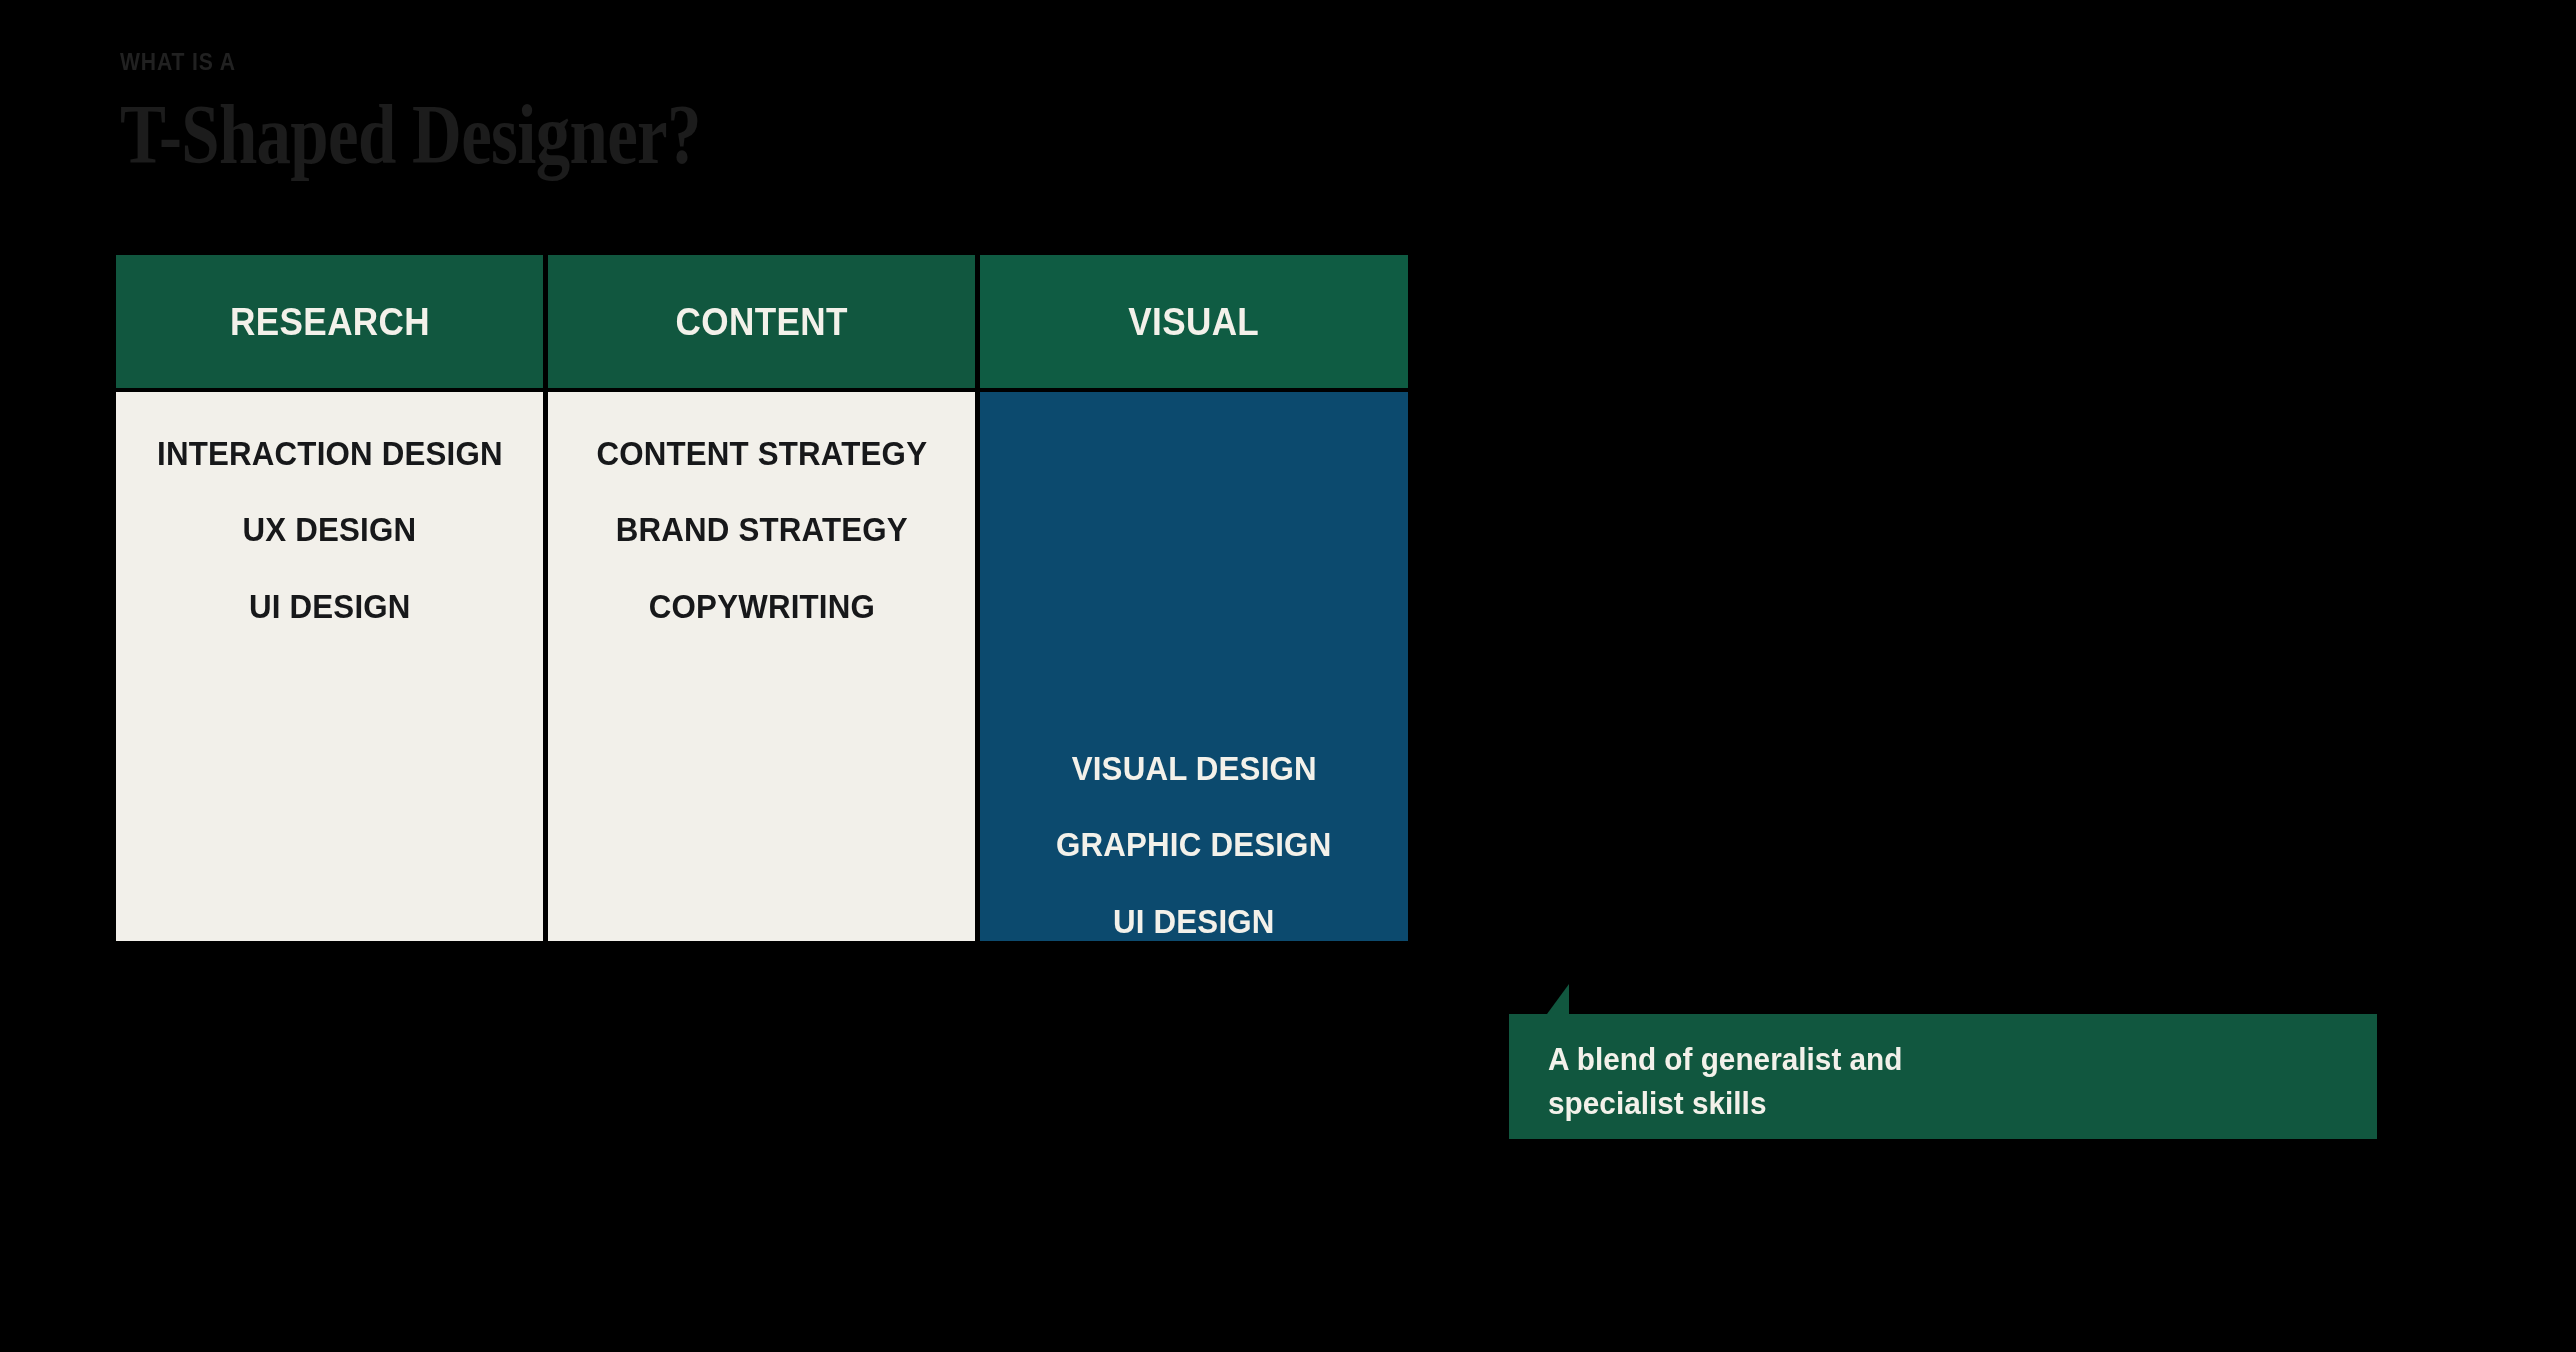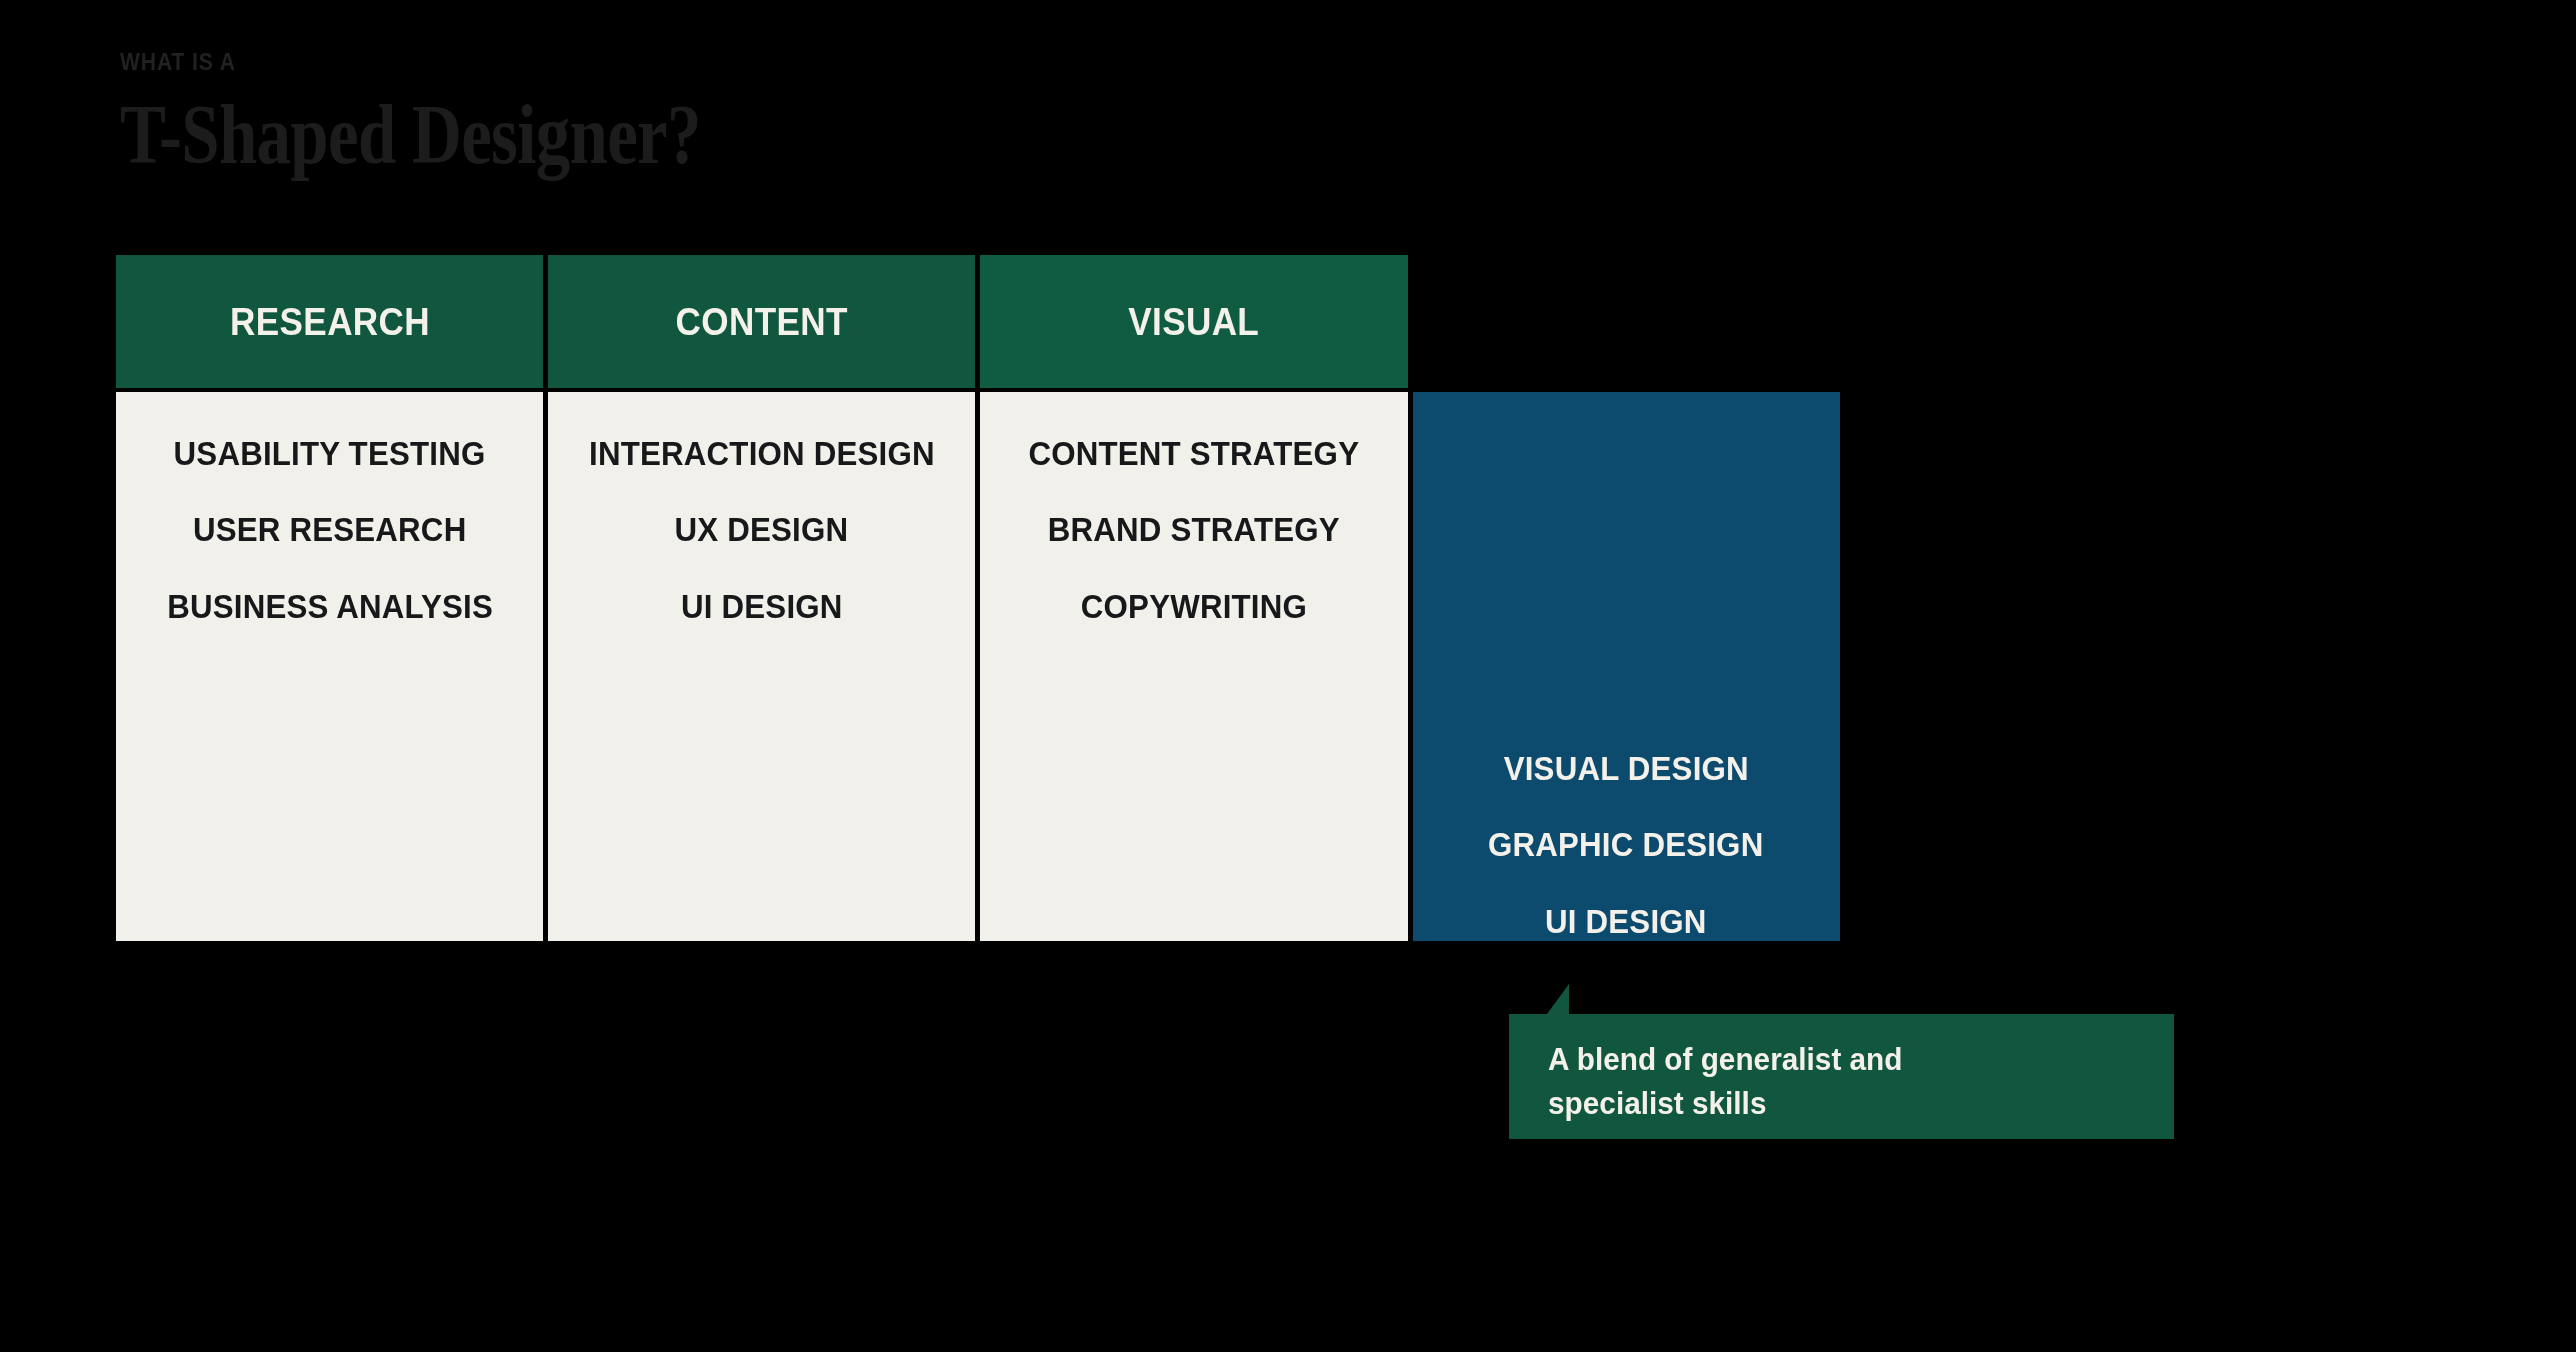--- a/index.html
+++ b/index.html
@@ -119,21 +119,21 @@
   .body-cell.is-highlight .skill {
     color:#F3F1EA;
   }
   .skill:last-child { margin-bottom:0; }
 
   
   #callout {
     position:absolute;
     left:1509px;
     top:1014px;
-    width:665px;
+    width:868px;
     height:125px;
     background:#11573F;
   }
 
   #callout-tail {
     position:absolute;
     left:38px;
     top:-30px;
     width:0;
     height:0;
@@ -169,25 +169,20 @@
       </div>
       <div class="header-cell">
         <div class="header-label">CONTENT</div>
       </div>
       <div class="header-cell is-highlight">
         <div class="header-label">VISUAL</div>
       </div>
     </div>
   <div id="body-row" class="grid-row">
       <div class="body-cell">
-        <div class="skill">USABILITY TESTING</div>
-        <div class="skill">USER RESEARCH</div>
-        <div class="skill">BUSINESS ANALYSIS</div>
-      </div>
-      <div class="body-cell">
         <div class="skill">INTERACTION DESIGN</div>
         <div class="skill">UX DESIGN</div>
         <div class="skill">UI DESIGN</div>
       </div>
       <div class="body-cell">
         <div class="skill">CONTENT STRATEGY</div>
         <div class="skill">BRAND STRATEGY</div>
         <div class="skill">COPYWRITING</div>
       </div>
       <div class="body-cell is-highlight">

